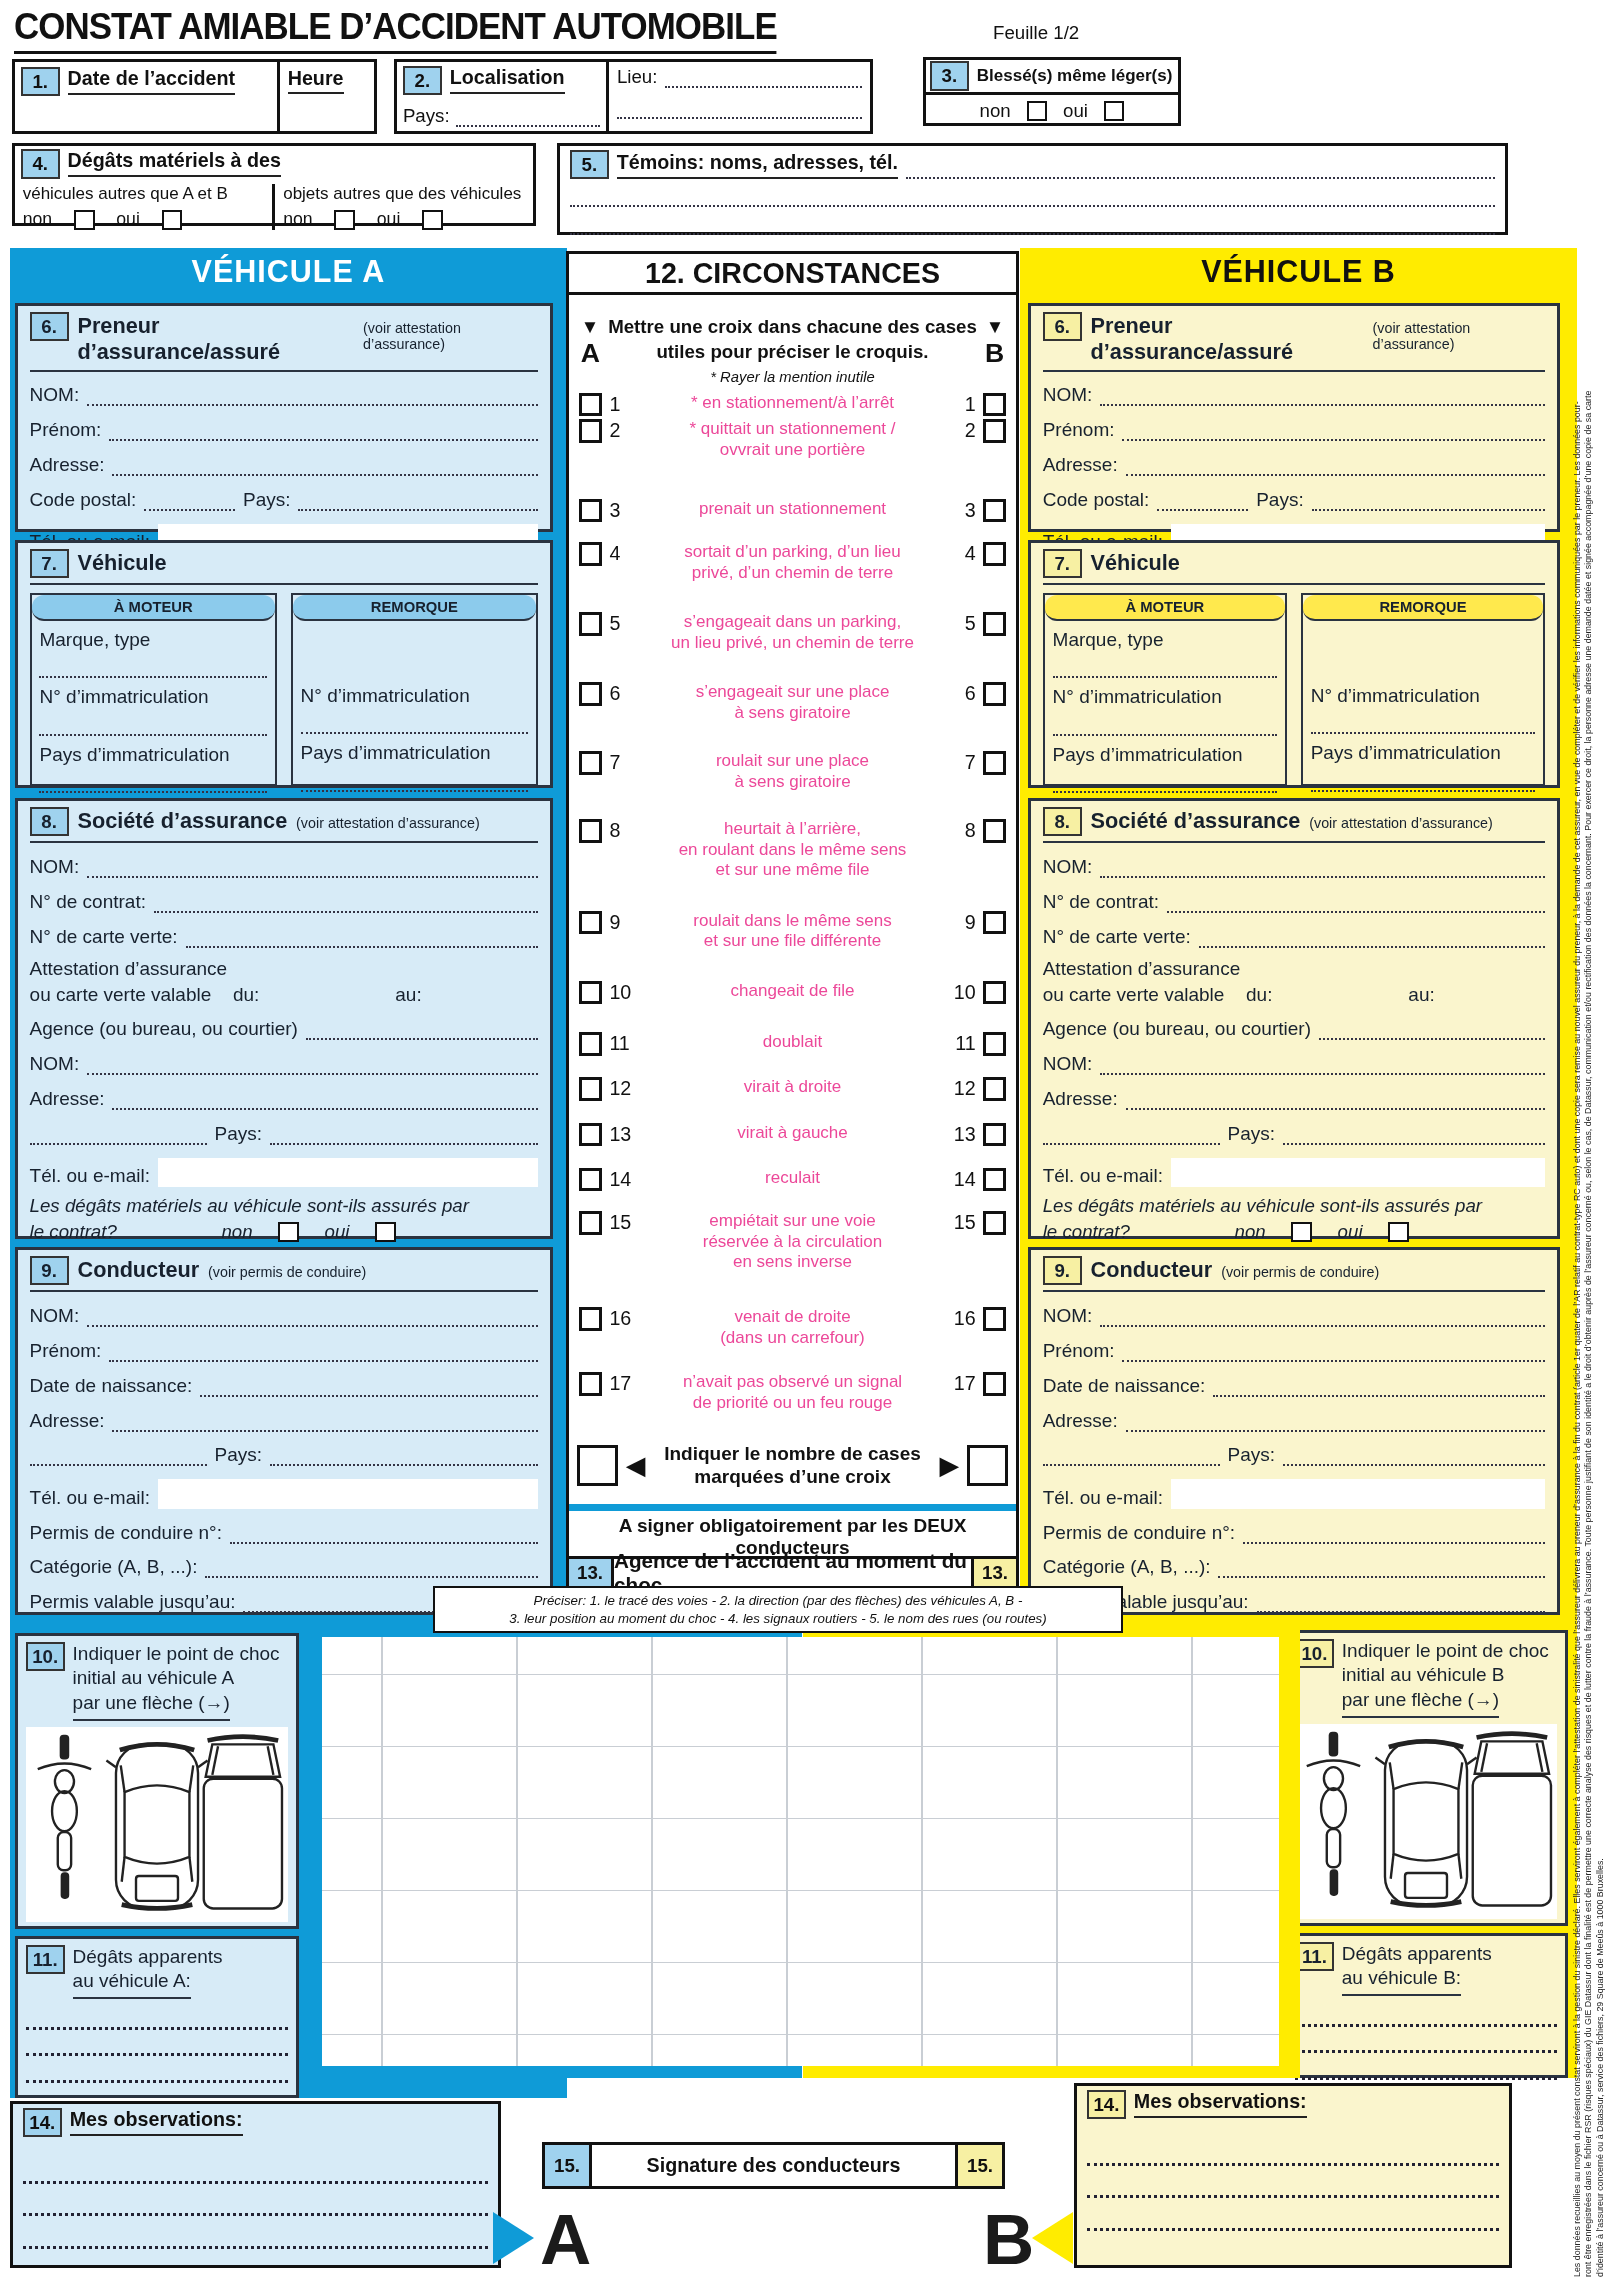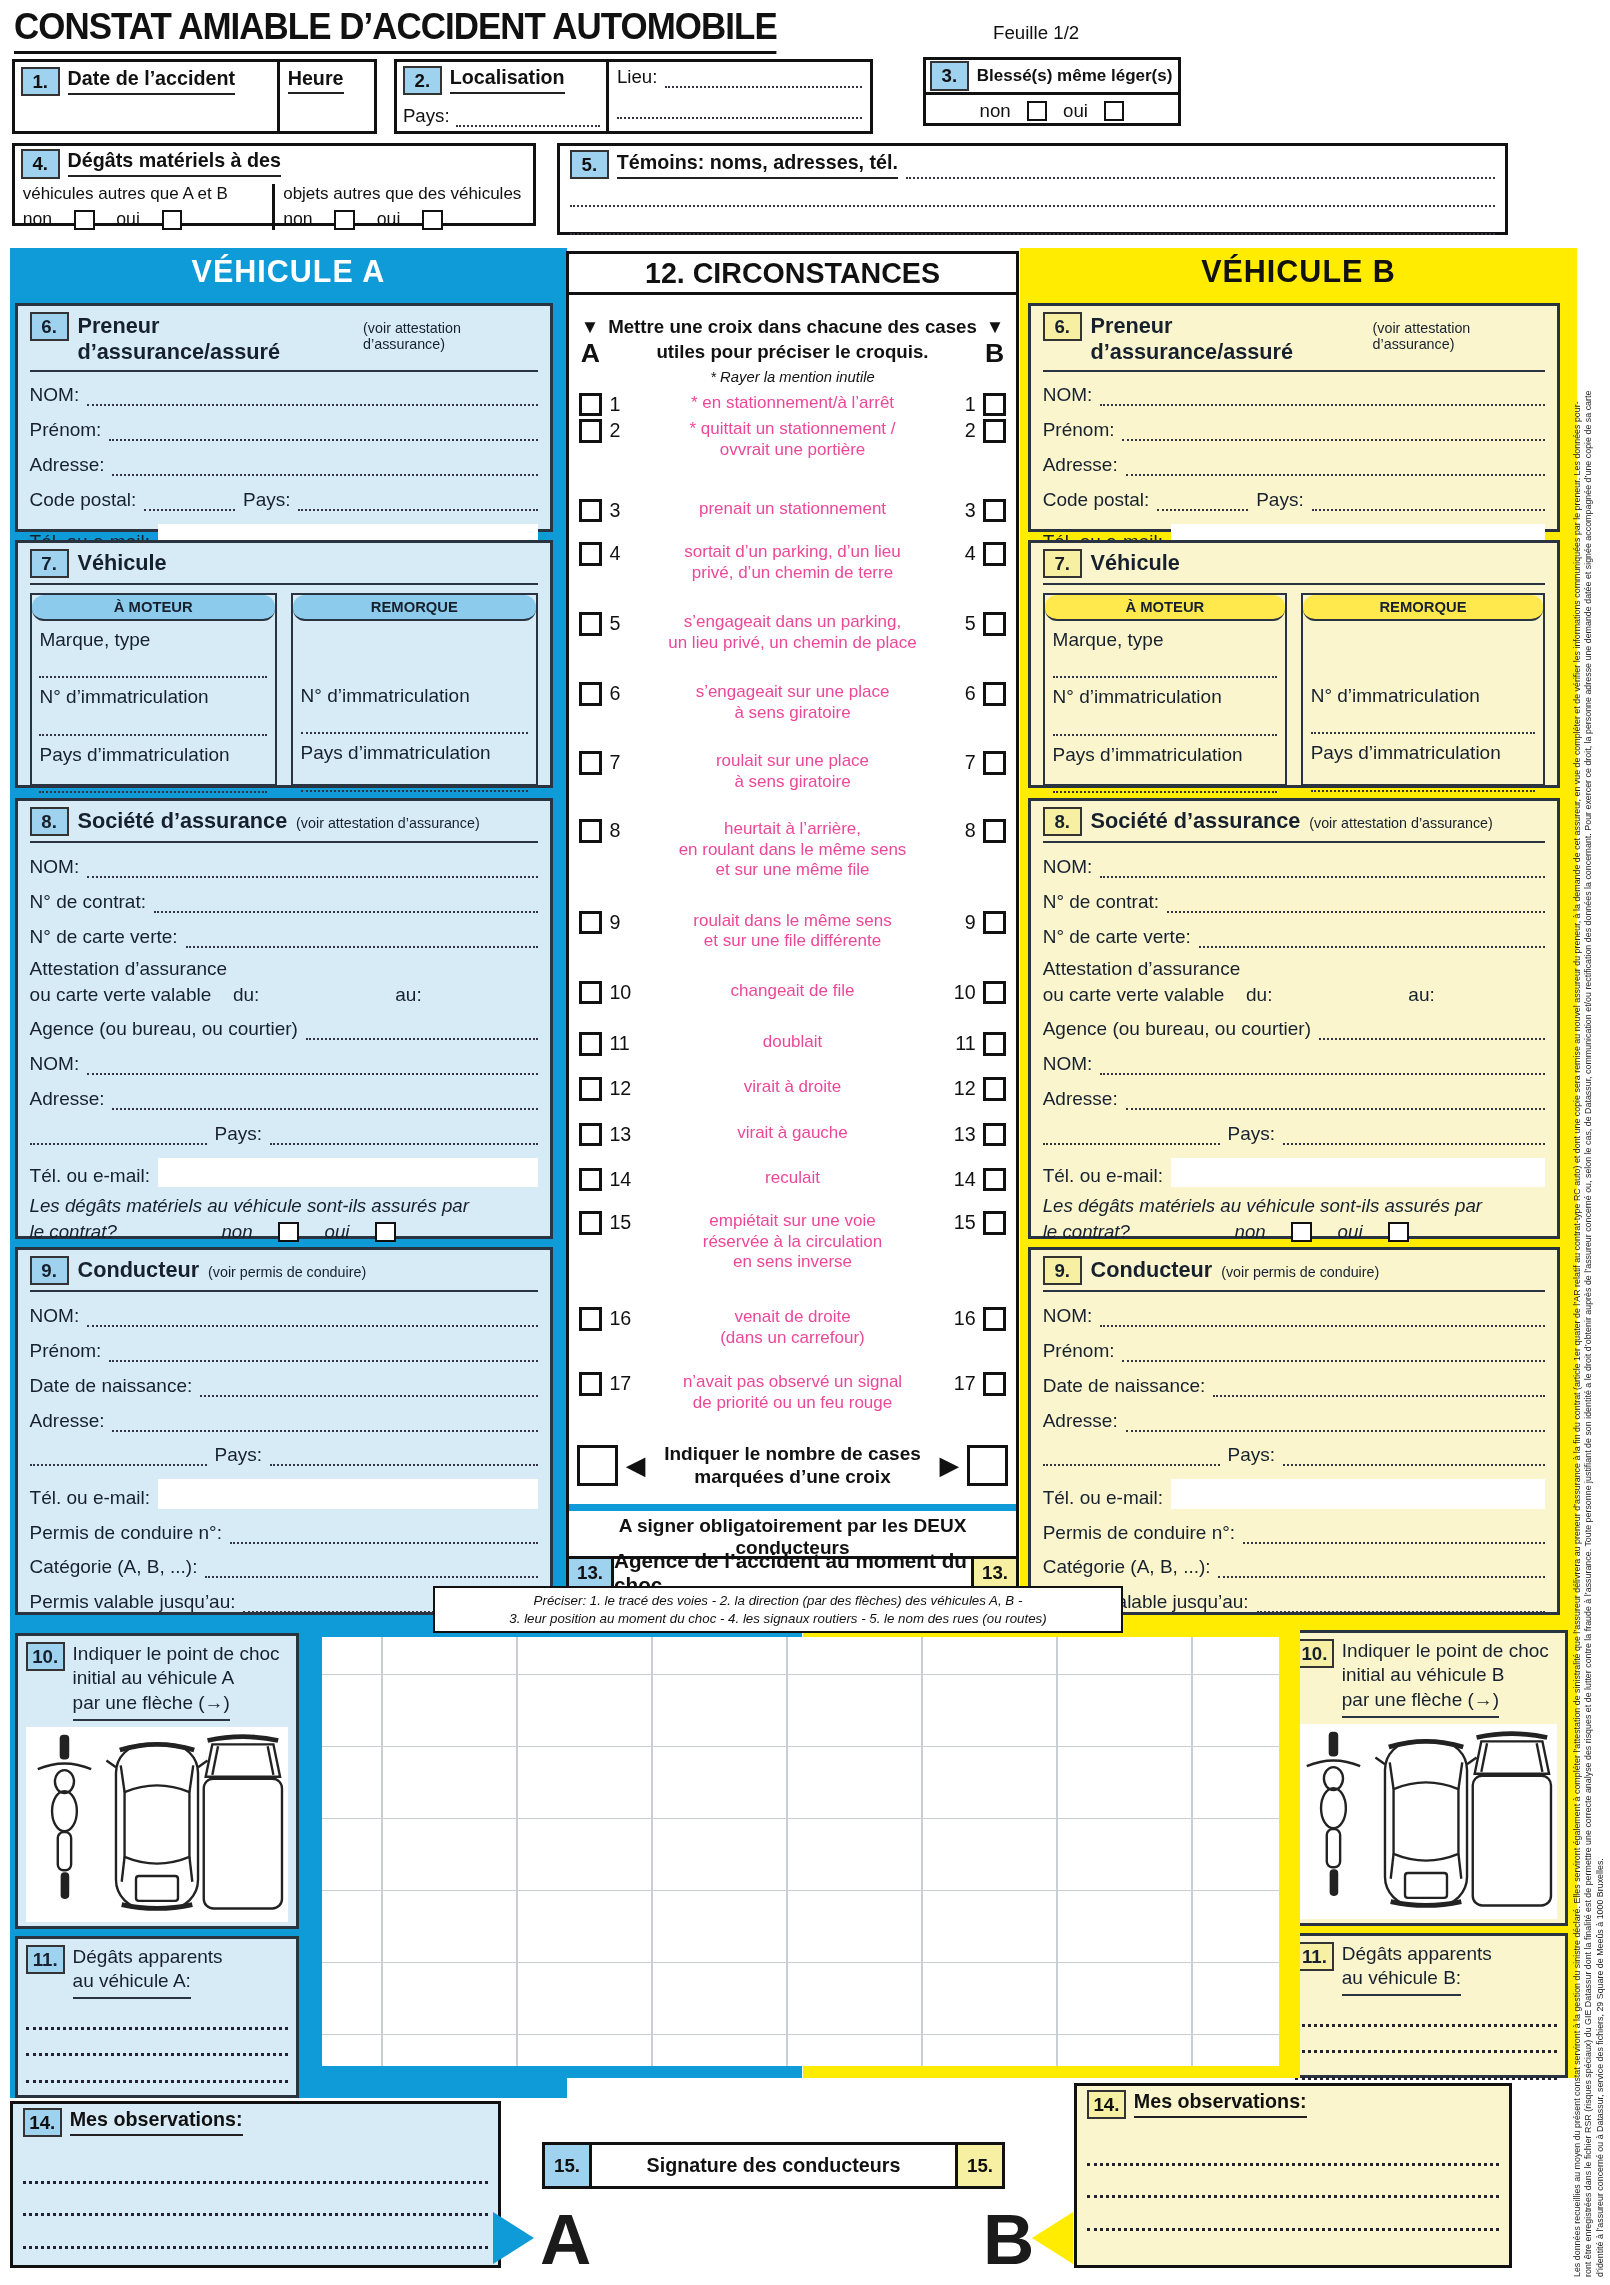--- a/index.html
+++ b/index.html
@@ -509,21 +509,21 @@
               <span class="c-num">4</span>
               <span class="cbx"></span>
             </div>
           </div>
           <div class="c-row">
             <div class="c-side">
               <span class="cbx"></span>
               <span class="c-num">5</span>
             </div>
             <div class="c-text">s’engageait dans un parking,
-un lieu privé, un chemin de place</div>
+un lieu privé, un chemin de terre</div>
             <div class="c-side right">
               <span class="c-num">5</span>
               <span class="cbx"></span>
             </div>
           </div>
           <div class="c-row">
             <div class="c-side">
               <span class="cbx"></span>
               <span class="c-num">6</span>
             </div>

